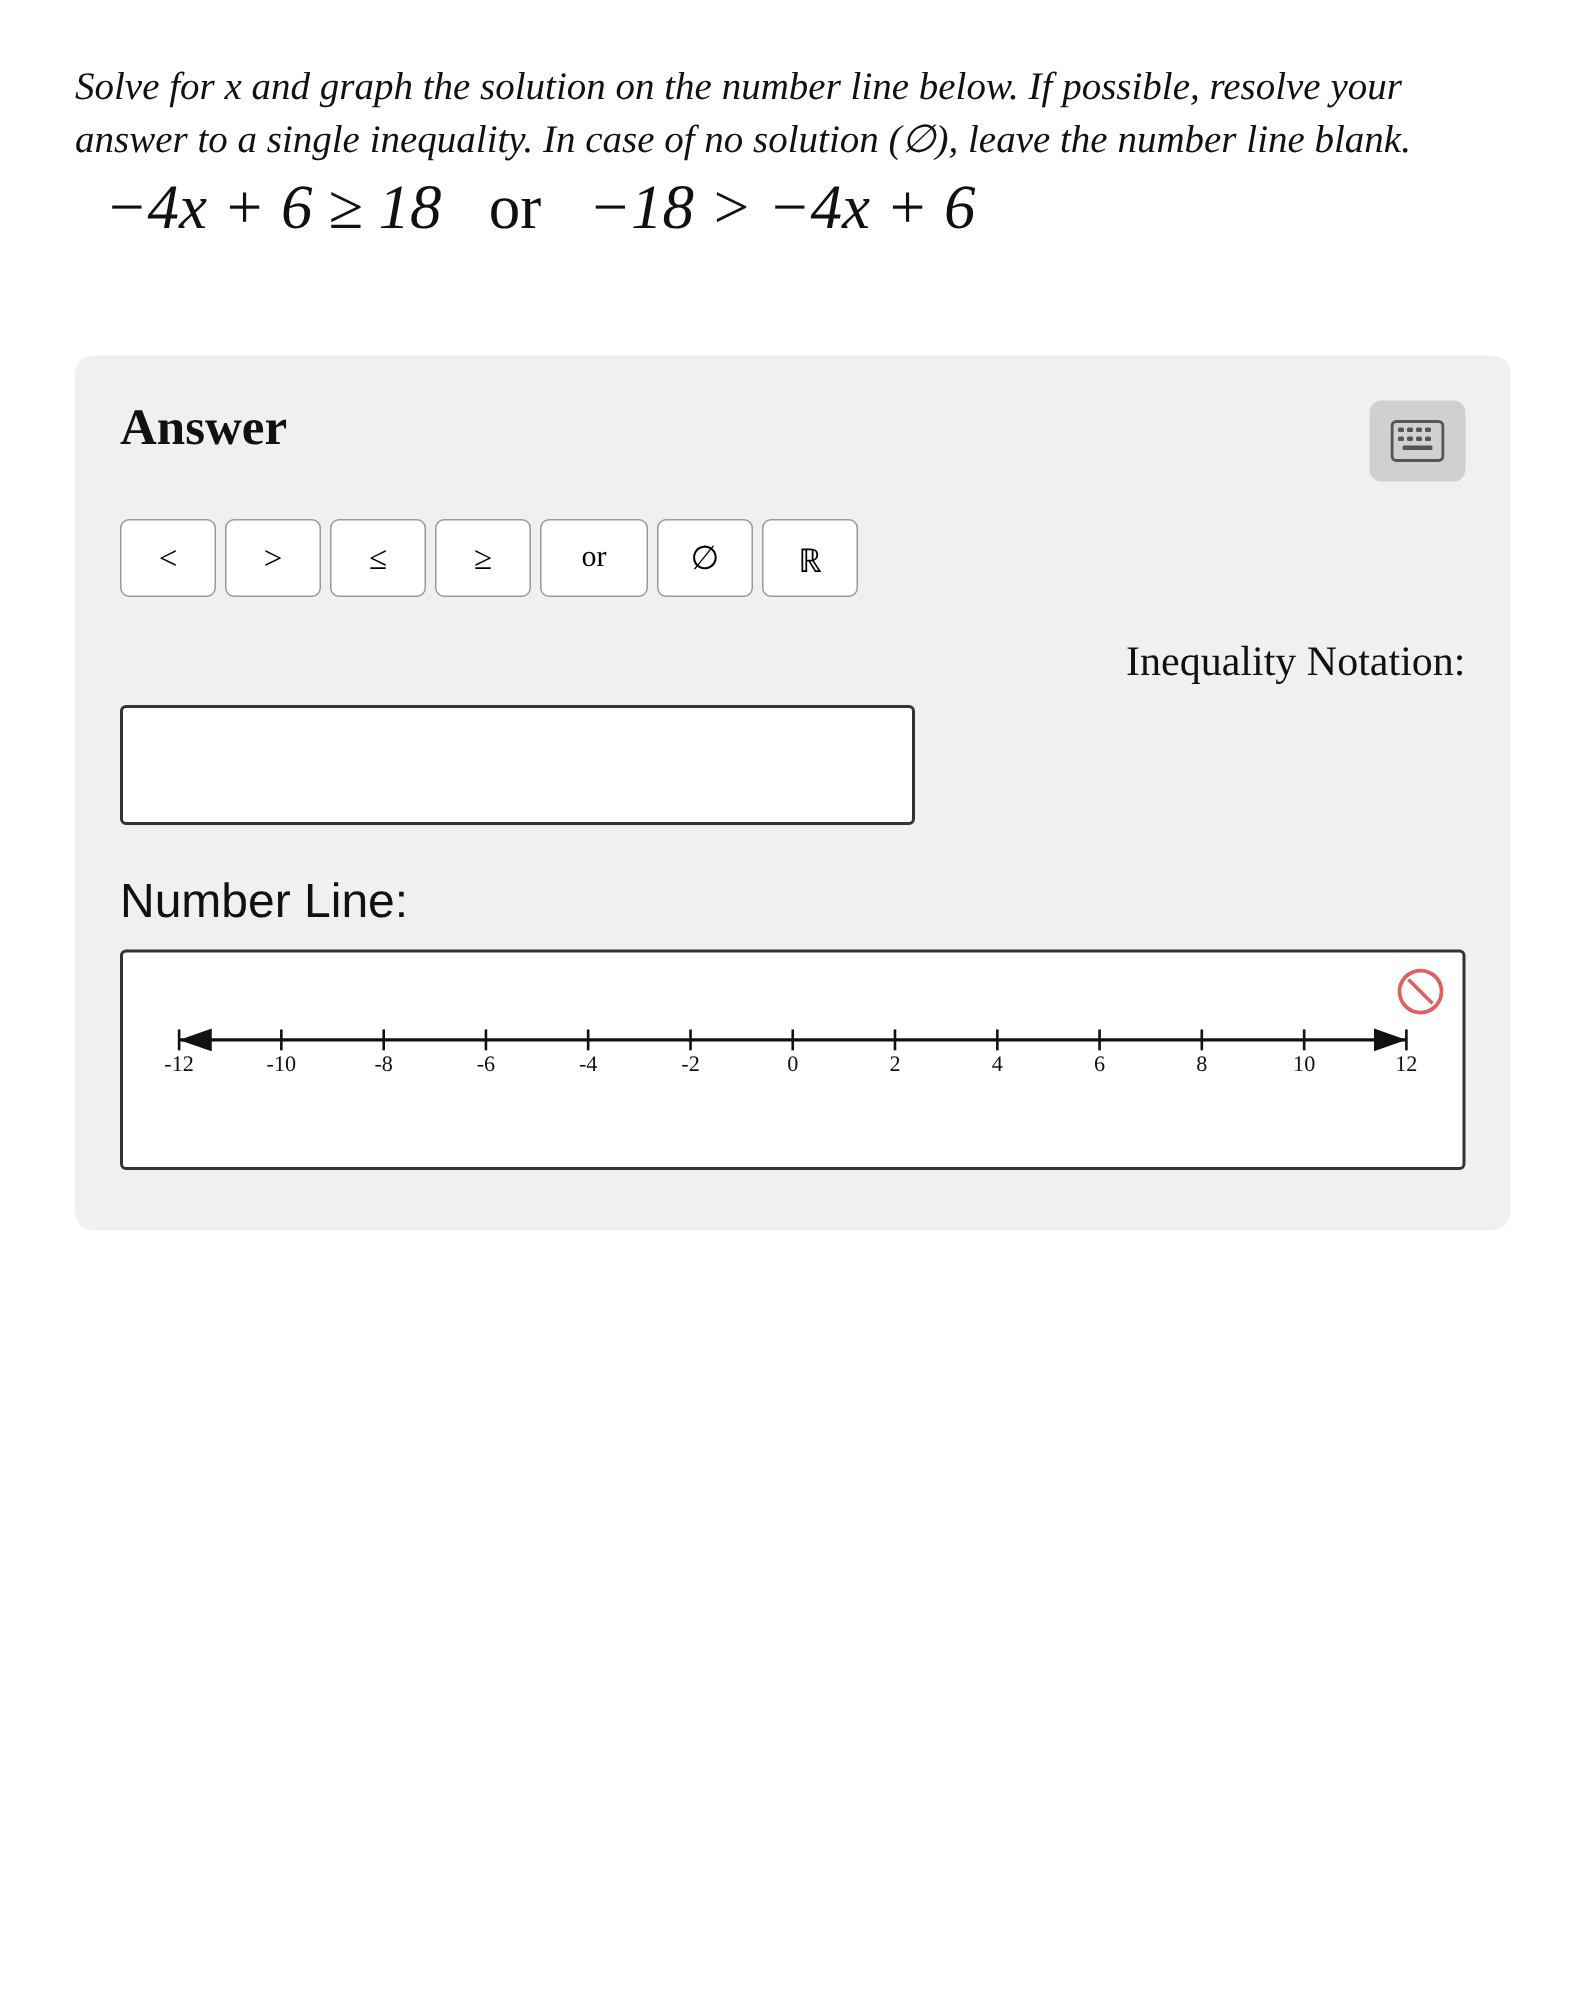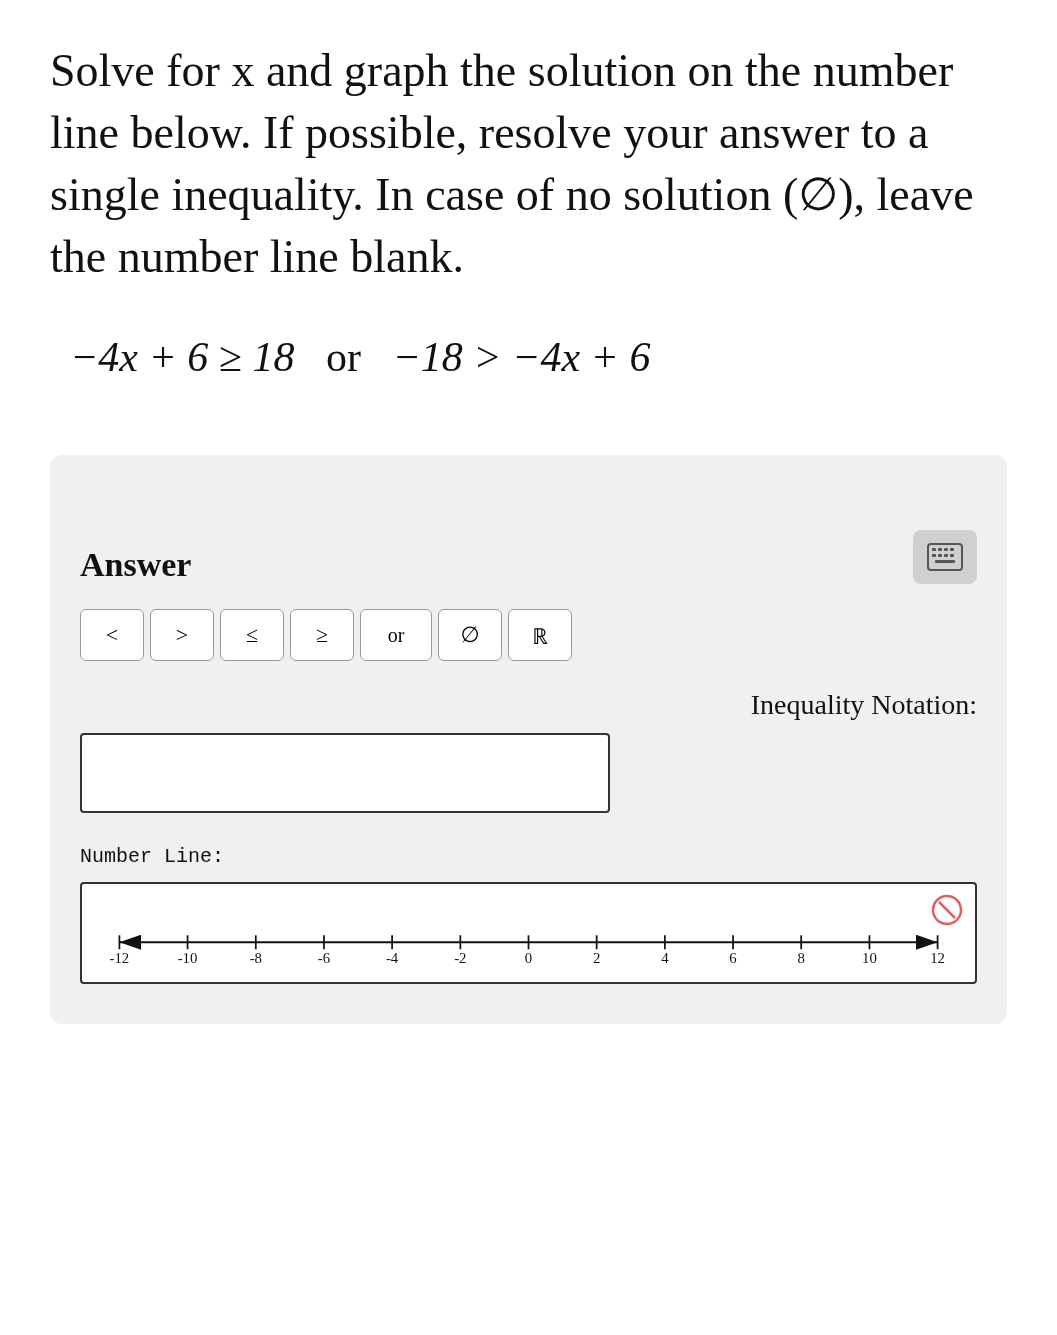--- a/index.html
+++ b/index.html
@@ -7,23 +7,23 @@
     body {
       background: #ffffff;
       font-family: Georgia, 'Times New Roman', serif;
       width: 1057px;
       min-height: 1335px;
       padding: 40px 50px;
       color: #111;
     }
 
     .problem-text {
-      font-size: 46px;
+      font-size: 26px;
       line-height: 1.35;
-      margin-bottom: 40px;
+      font-style: italic;
     }
 
     .equation-line {
       font-size: 42px;
       line-height: 1.4;
       margin-bottom: 68px;
       padding-left: 20px;
       font-style: italic;
     }
 
@@ -33,23 +33,22 @@
 
     .answer-section {
       background: #f0f0f0;
       border-radius: 12px;
       padding: 30px 30px 40px 30px;
     }
 
     .answer-header {
       display: flex;
       justify-content: space-between;
-      align-items: flex-end;
+      align-items: flex-start;
       margin-bottom: 25px;
-      margin-top: 45px;
     }
 
     .answer-label {
       font-size: 34px;
       font-weight: bold;
       font-style: normal;
       font-family: Georgia, serif;
     }
 
     .keyboard-icon-btn {
@@ -110,32 +109,32 @@
       border: 2px solid #333;
       border-radius: 4px;
       background: #fff;
       margin-bottom: 32px;
       font-size: 20px;
       padding: 8px 12px;
       font-family: Georgia, serif;
     }
 
     .number-line-label {
-      font-size: 20px;
-      font-family: Liberation Mono, monospace;
+      font-size: 32px;
+      font-family: Liberation Sans, sans-serif;
       margin-bottom: 14px;
     }
 
     .number-line-container {
       background: #ffffff;
       border: 2px solid #333;
       border-radius: 4px;
       padding: 20px 20px 10px 20px;
       position: relative;
-      height: 102px;
+      height: 147px;
     }
 
     .clear-btn {
       position: absolute;
       top: 10px;
       right: 12px;
       background: none;
       border: none;
       cursor: pointer;
     }

